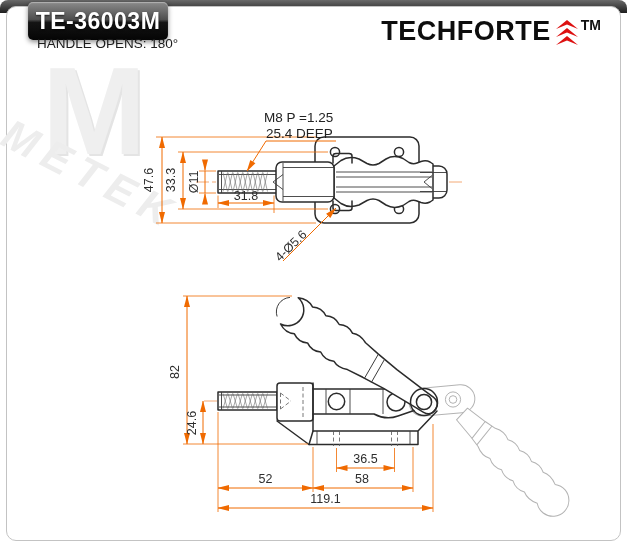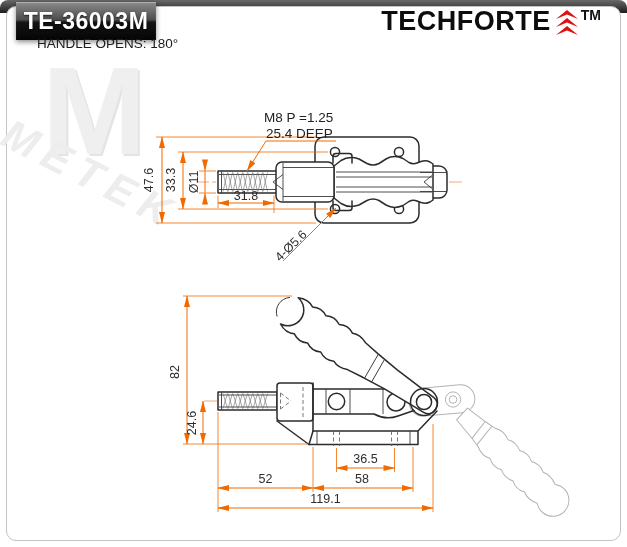--- a/index.html
+++ b/index.html
@@ -2,27 +2,27 @@
 <html><head>
 <meta charset="utf-8">
 <style>
   html,body{margin:0;padding:0;background:#fff;}
   #page{position:relative;width:627px;height:547px;overflow:hidden;background:#fff;
         font-family:"Liberation Sans",sans-serif;}
   .top-strip{position:absolute;left:0;top:0;width:627px;height:13px;
              background:linear-gradient(180deg,#6a6a6a,#1e1e1e);border-radius:8px 8px 0 0;}
   .card{position:absolute;left:6px;top:6px;width:613px;height:533px;background:#fff;
         border:1px solid #c3c3c3;border-radius:10px;}
-  .badge{position:absolute;left:16px;top:2px;width:140px;height:38px;border-radius:0;
+  .badge{position:absolute;left:28px;top:2px;width:140px;height:38px;border-radius:5px;
          background:linear-gradient(180deg,#8b8b8b 0%,#4e4e4e 46%,#141414 54%,#050505 100%);
          box-shadow:0 2px 5px rgba(0,0,0,.45), inset 0 1px 1px rgba(255,255,255,.35);
          display:flex;align-items:center;justify-content:center;}
   .badge span{color:#fff;font-weight:bold;font-size:23px;letter-spacing:.5px;
               text-shadow:0 1px 2px rgba(0,0,0,.7);}
-  .brand{position:absolute;right:26px;top:7px;display:flex;align-items:flex-start;}
+  .brand{position:absolute;right:26px;top:17px;display:flex;align-items:flex-start;}
   .brand-text{font-size:27px;font-weight:900;color:#0d0d0d;letter-spacing:.5px;line-height:28px;}
   .chevrons{margin:2px 1px 0 3px;}
   .tm{font-size:14px;font-weight:bold;color:#111;margin-top:0px;}
   .specs{position:absolute;left:37px;top:34px;color:#1c1c1c;font-size:13.5px;line-height:20px;}
   .wm-m{position:absolute;left:42px;top:48px;font-size:125px;font-weight:900;color:#efefef;
         text-shadow:2px 2px 0 #e4e4e4;z-index:0;line-height:1;}
   .wm-t{position:absolute;left:16px;top:110px;font-size:42px;font-weight:900;font-style:italic;
         letter-spacing:9px;color:#ededed;transform:rotate(27deg);transform-origin:left top;z-index:0;}
   svg.drawing{position:absolute;left:0;top:0;z-index:1;}
   

